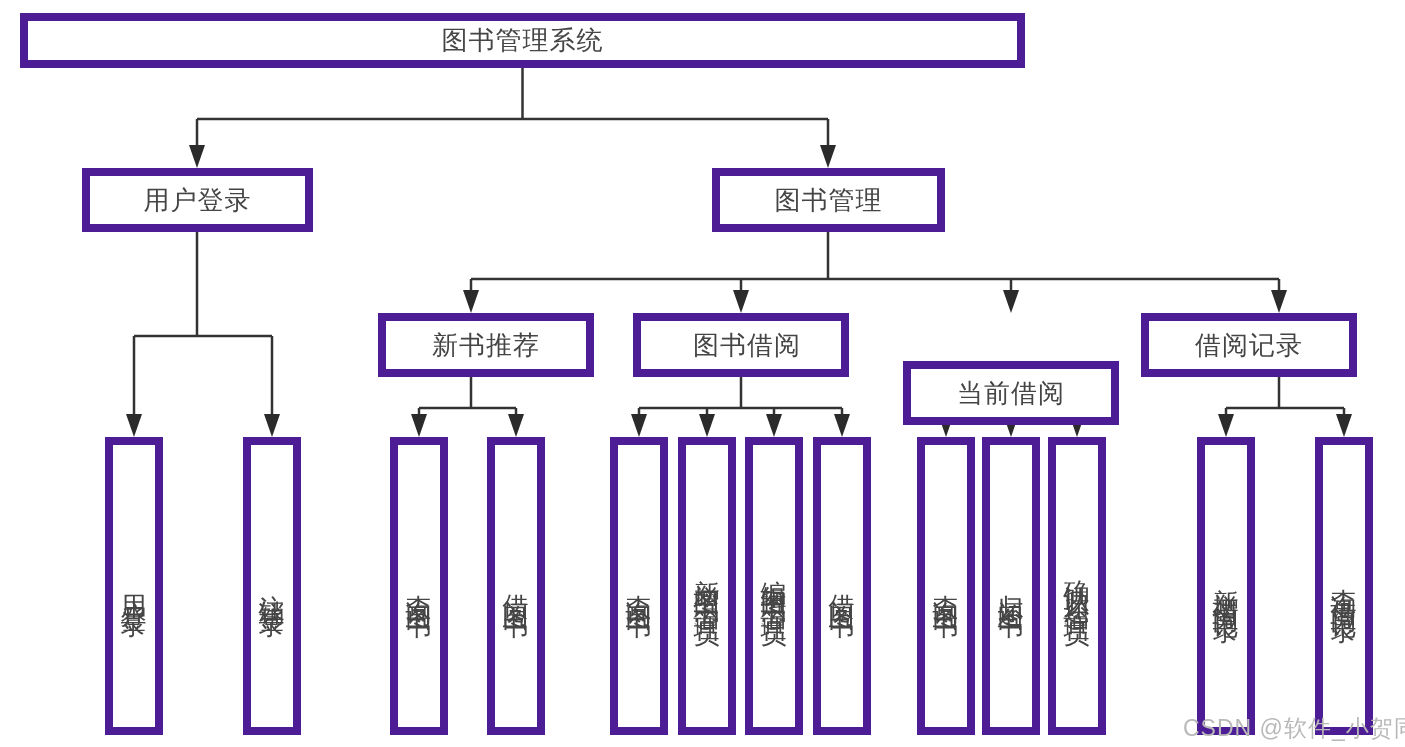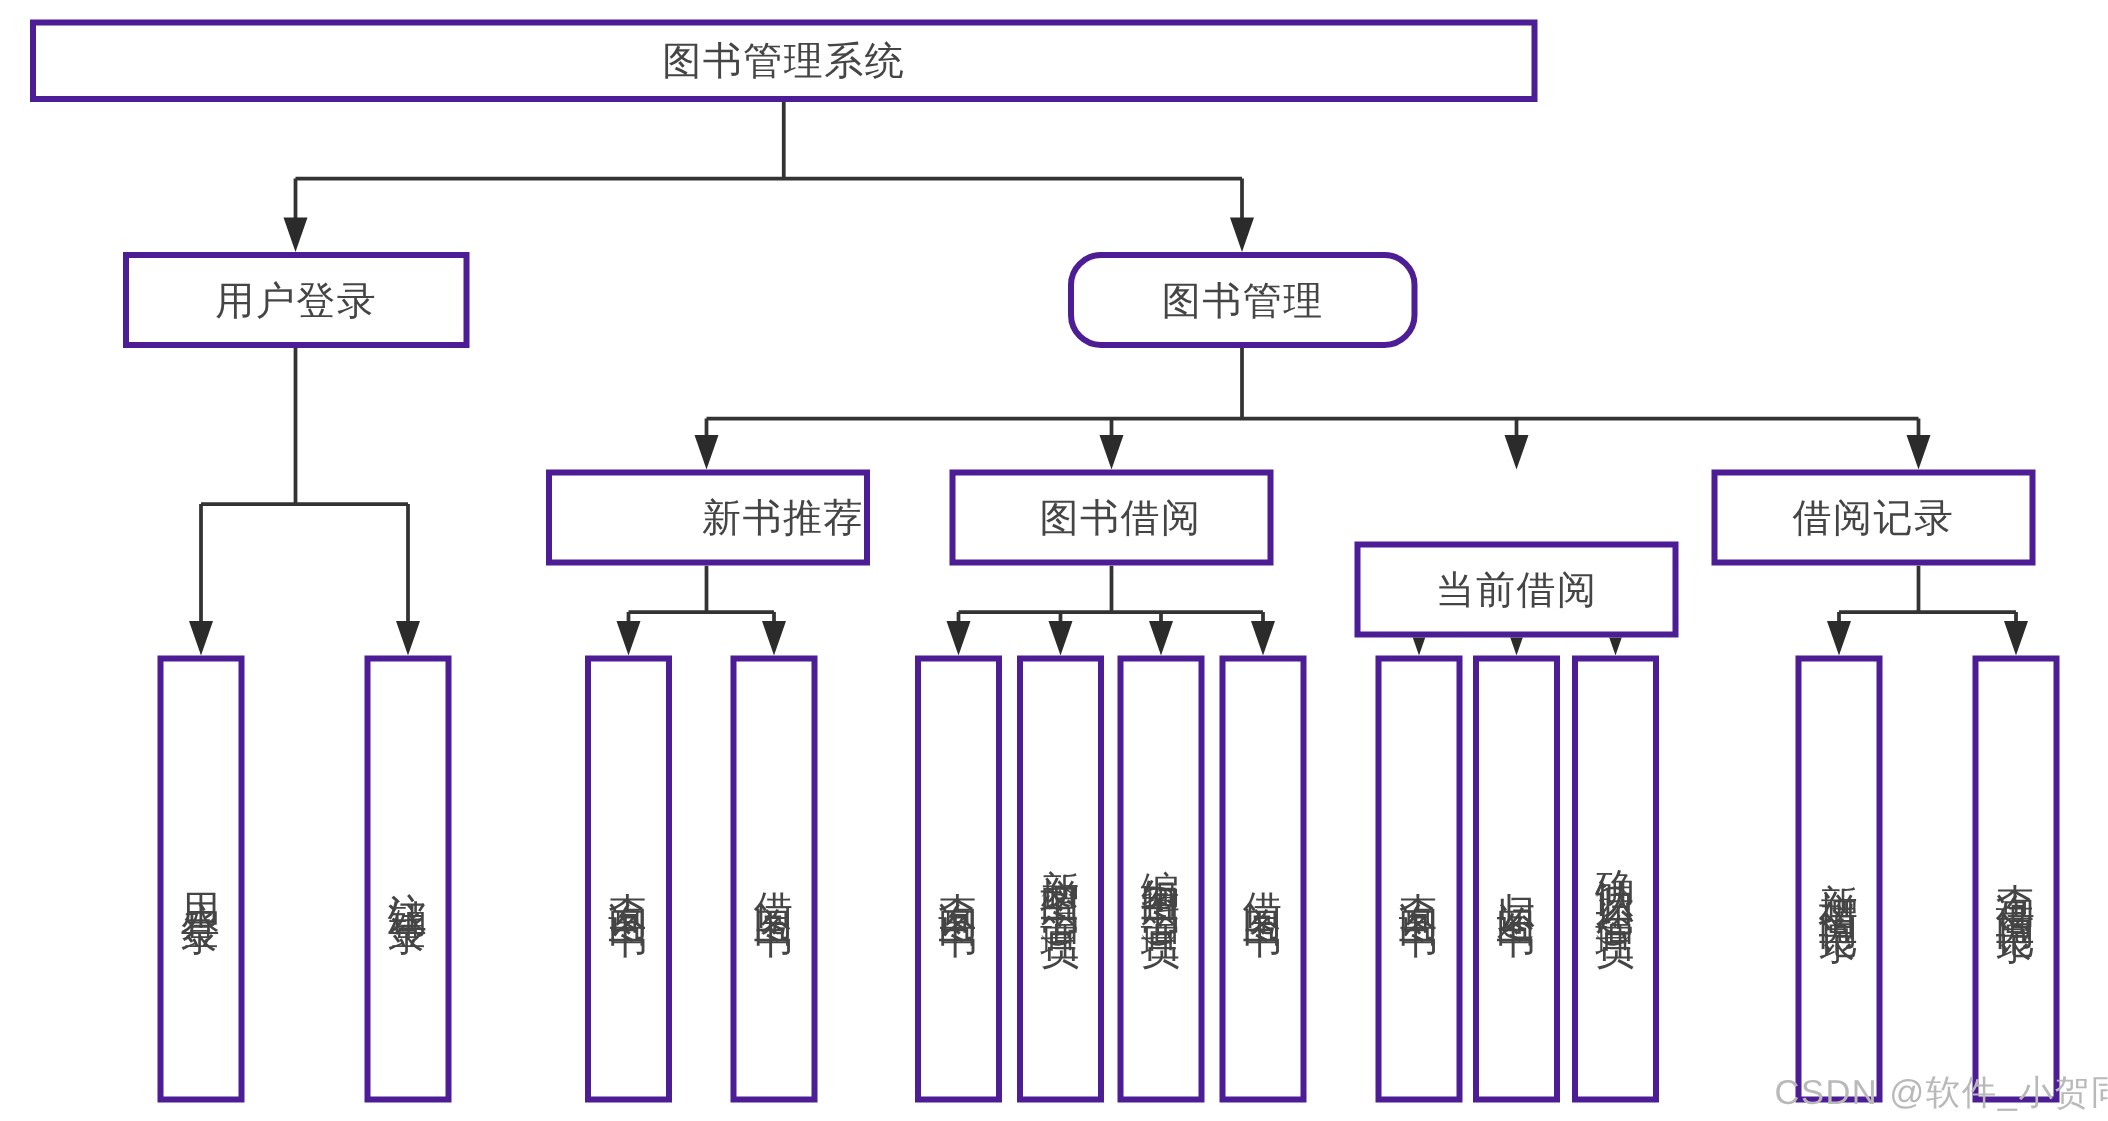--- a/index.html
+++ b/index.html
@@ -21,21 +21,21 @@
     position: absolute;
     left: 0; top: 0;
     width: 1405px;
     height: 747px;
     z-index: 1;
   }
   .box {
     position: absolute;
     box-sizing: border-box;
     background: #ffffff;
-    border: 4px solid #4c1d95;
+    border: 8px solid #4c1d95;
     display: flex;
     align-items: center;
     justify-content: center;
     z-index: 2;
     color: #454545;
   }
   .hlabel {
     font-size: 26px;
     letter-spacing: 1px;
     white-space: nowrap;
@@ -138,25 +138,25 @@
     </g>
   </svg>
 
   <div class="box" style="left:20px; top:13px; width:1005px; height:55px;">
     <span class="hlabel">图书管理系统</span>
   </div>
 
   <div class="box" style="left:82px; top:168px; width:231px; height:64px;">
     <span class="hlabel">用户登录</span>
   </div>
-  <div class="box" style="left:712px; top:168px; width:233px; height:64px;border-radius:22px;">
+  <div class="box" style="left:712px; top:168px; width:233px; height:64px;">
     <span class="hlabel">图书管理</span>
   </div>
 
-  <div class="box" style="left:364px; top:313px; width:216px; height:64px;justify-content:flex-end;">
+  <div class="box" style="left:378px; top:313px; width:216px; height:64px;">
     <span class="hlabel">新书推荐</span>
   </div>
   <div class="box" style="left:633px; top:313px; width:216px; height:64px;padding-left:12px;">
     <span class="hlabel">图书借阅</span>
   </div>
   <div class="box" style="left:903px; top:313px; width:216px; height:64px;margin-top:48px;">
     <span class="hlabel">当前借阅</span>
   </div>
   <div class="box" style="left:1141px; top:313px; width:216px; height:64px;">
     <span class="hlabel">借阅记录</span>

